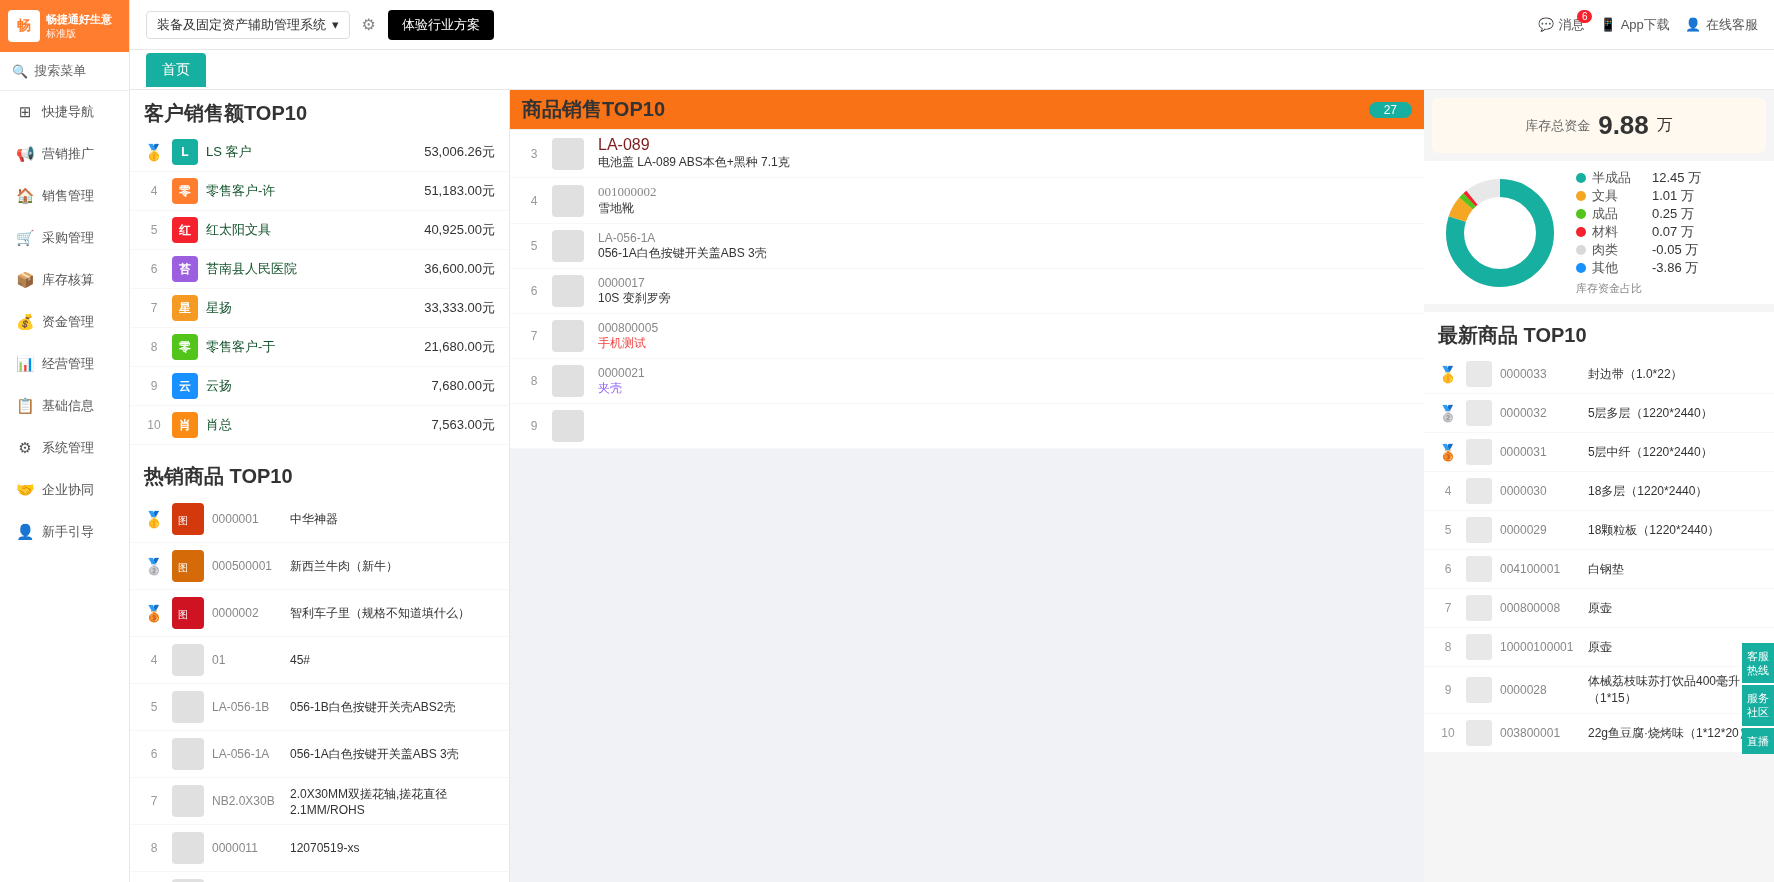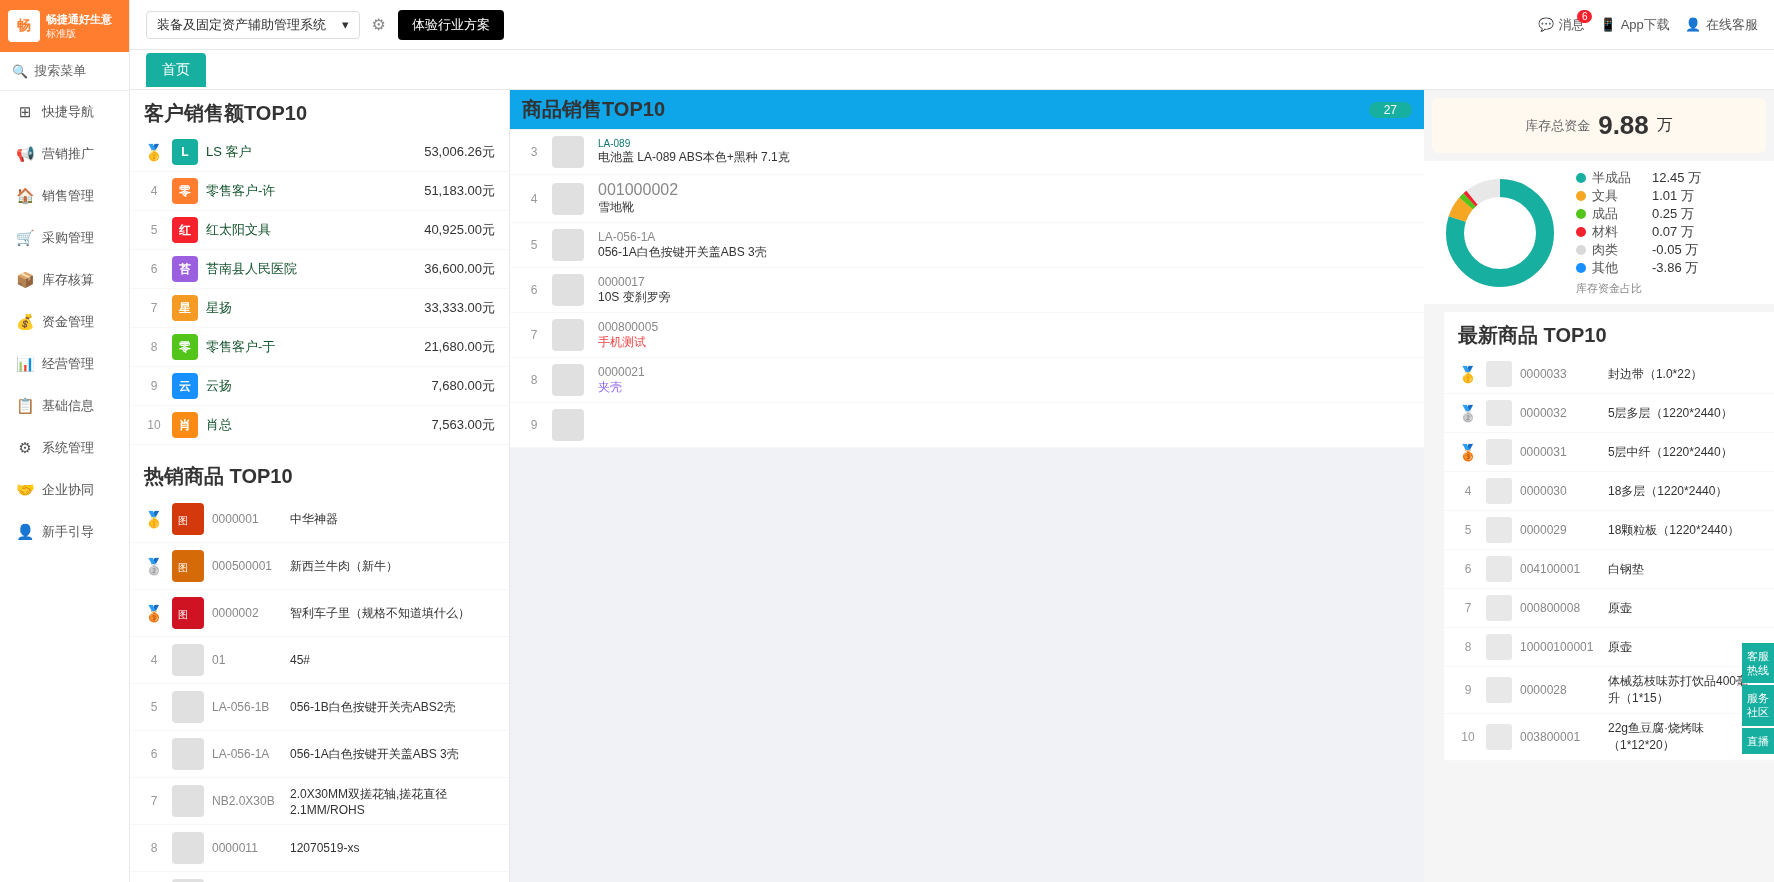--- a/index.html
+++ b/index.html
@@ -63,21 +63,21 @@
     .top-bar {
       background: #fff;
       border-bottom: 1px solid #e8e8e8;
       display: flex;
       align-items: center;
       padding: 0 16px;
       height: 50px;
       gap: 12px;
     }
     .system-select {
-      display: flex; align-items: center; gap: 16px;
+      display: flex; align-items: center; gap: 6px;
       border: 1px solid #ddd;
       border-radius: 4px;
       padding: 4px 10px;
       color: #333;
       cursor: pointer;
       font-size: 13px;
     }
     .gear-btn {
       color: #888; cursor: pointer; font-size: 16px;
     }
@@ -217,21 +217,21 @@
       display: flex; align-items: center; padding: 8px 16px; gap: 16px;
       background: #fff;
     }
     .donut-svg { flex-shrink: 0; }
     .legend-item { display: flex; align-items: center; gap: 6px; }
     .legend-dot { width: 10px; height: 10px; border-radius: 50%; flex-shrink: 0; }
     .legend-label { color: #555; min-width: 50px; }
     .legend-value { color: #333; font-weight: 500; margin-left: 4px; }
 
     
-    .new-products-section { background: #fff; margin-top: 8px; margin-left: 20px; }
+    .new-products-section { background: #fff; margin-top: 8px; }
     .new-product-item {
       display: flex; align-items: center; gap: 8px;
       padding: 6px 14px;
       border-bottom: 1px solid #f7f7f7;
     }
     .new-product-rank { width: 20px; text-align: center; color: #999; font-size: 12px; }
     .new-product-img {
       width: 26px; height: 26px; background: #e8e8e8; border-radius: 3px;
       display: flex; align-items: center; justify-content: center;
       font-size: 10px; color: #bbb; flex-shrink: 0;
@@ -256,21 +256,21 @@
       width: 32px;
       line-height: 1.3;
     }
 
     
     .medal-gold { color: #f5a623; }
     .medal-silver { color: #aaa; }
     .medal-bronze { color: #c47c3b; }
 
     .mid-top-bar {
-      background: #0ea5e9;
+      background: #f97316;
       padding: 6px 12px;
       display: flex; align-items: center; justify-content: space-between;
       border-bottom: 1px solid #eee;
       font-size: 13px;
     }
     .mid-top-right { display: flex; align-items: center; gap: 10px; color: #888; font-size: 12px; }
 
     .content-panels {
       display: flex;
       flex: 1;
@@ -517,29 +517,29 @@
           <span class="section-title">商品销售TOP10</span>
           <div class="mid-top-right">
             <span style="background:#17b0a0;color:#fff;border-radius:10px;padding:1px 15px;font-size:12px;">27</span>
           </div>
         </div>
         <div>
           <div class="rank-item">
             <span class="rank-num">3</span>
             <div class="product-thumb"></div>
             <div style="flex:1;padding:0 6px;">
-              <div style="font-size:10px;color:#0f766e;">LA-089</div>
+              <div style="font-size:16px;color:#7f1d1d;">LA-089</div>
               <div style="font-size:12px;color:#333;">电池盖 LA-089 ABS本色+黑种 7.1克</div>
             </div>
           </div>
           <div class="rank-item">
             <span class="rank-num">4</span>
             <div class="product-thumb"></div>
             <div style="flex:1;padding:0 6px;">
-              <div style="font-size:16px;color:#888;">001000002</div>
+              <div style="font-size:13px;color:#888;font-family:Liberation Serif, serif;">001000002</div>
               <div style="font-size:12px;color:#333;">雪地靴</div>
             </div>
           </div>
           <div class="rank-item">
             <span class="rank-num">5</span>
             <div class="product-thumb"></div>
             <div style="flex:1;padding:0 6px;">
               <div style="font-size:12px;color:#888;">LA-056-1A</div>
               <div style="font-size:12px;color:#333;">056-1A白色按键开关盖ABS 3壳</div>
             </div>

